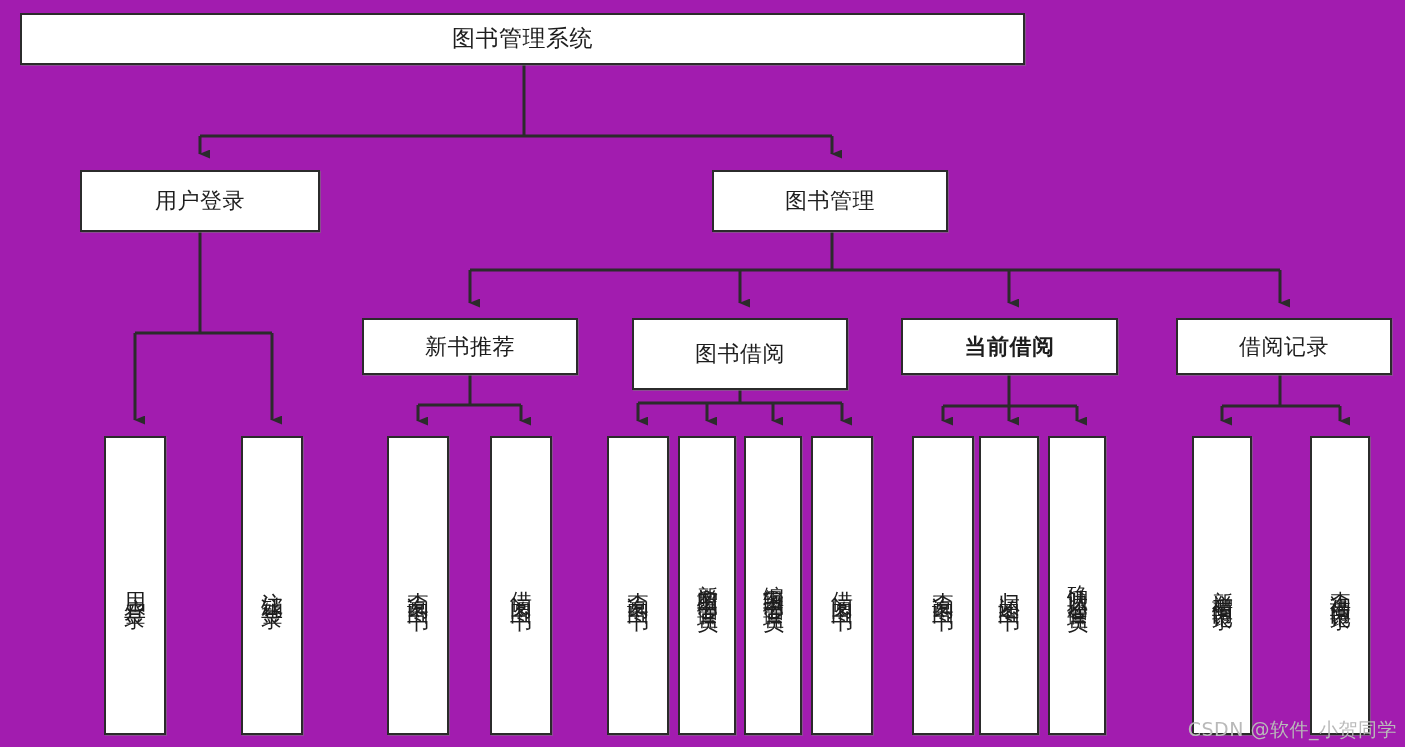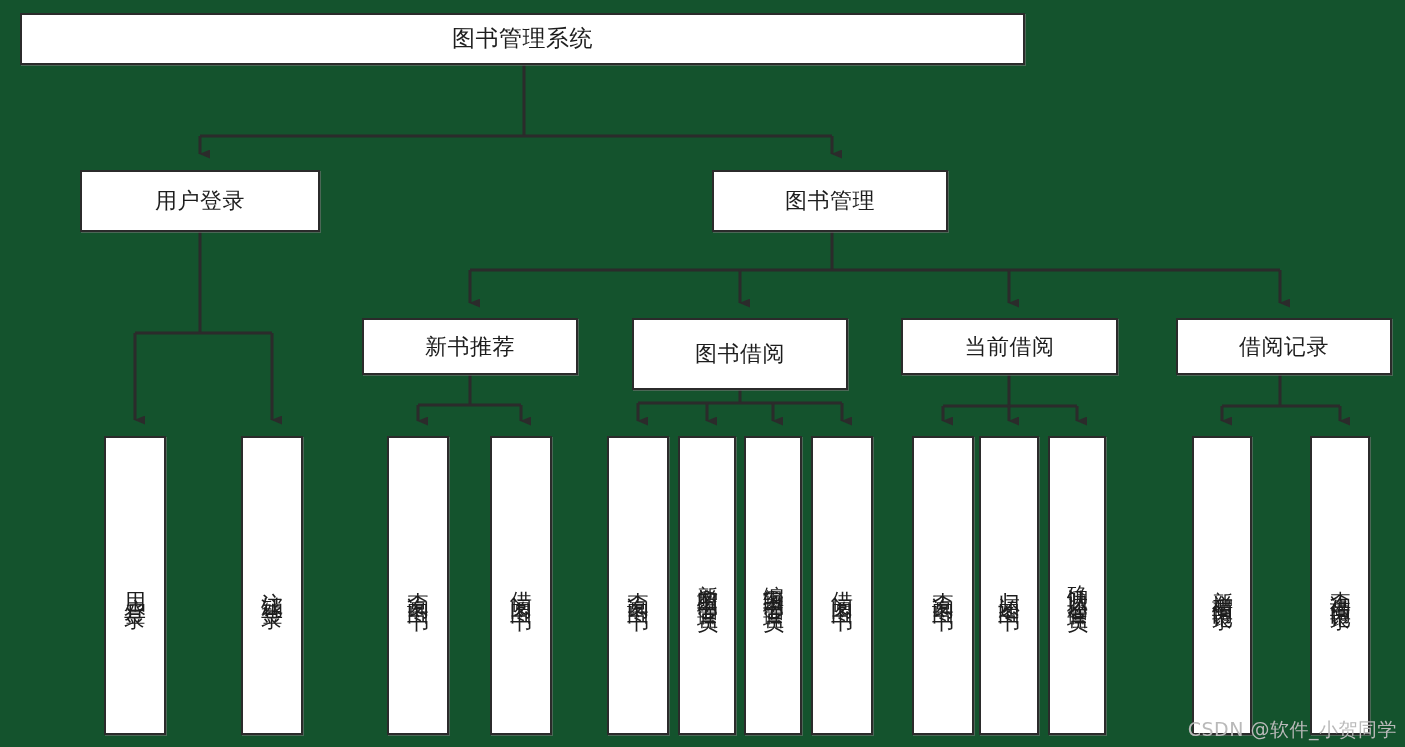--- a/index.html
+++ b/index.html
@@ -8,21 +8,21 @@
     padding: 0;
     background: #ffffff;
   }
   body {
     font-family: "DejaVu Sans", "Liberation Sans", sans-serif;
   }
   #diagram-root {
     position: relative;
     width: 1405px;
     height: 747px;
-    background: #14532d;
+    background: #a21caf;
     overflow: hidden;
   }
   #connector-layer {
     position: absolute;
     left: 0;
     top: 0;
     width: 1405px;
     height: 747px;
     pointer-events: none;
   }
@@ -146,21 +146,21 @@
   <div class="node horiz" style="left:362px; top:318px; width:216px; height:57px;">
     <span class="label">新书推荐</span>
   </div>
 
   <div class="node horiz" style="left:712px; top:170px; width:236px; height:62px;">
     <span class="label">图书管理</span>
   </div>
   <div class="node horiz" style="left:632px; top:318px; width:216px; height:72px;">
     <span class="label">图书借阅</span>
   </div>
-  <div class="node horiz" style="left:901px; top:318px; width:217px; height:57px;">
+  <div class="node horiz" style="left:901px; top:318px; width:217px; height:57px;font-weight:bold;">
     <span class="label">当前借阅</span>
   </div>
   <div class="node horiz" style="left:1176px; top:318px; width:216px; height:57px;">
     <span class="label">借阅记录</span>
   </div>
 
   <div class="node vert" style="left:104px; top:436px; width:62px; height:299px;">
     <span class="label">用户登录</span>
   </div>
   <div class="node vert" style="left:241px; top:436px; width:62px; height:299px;">

